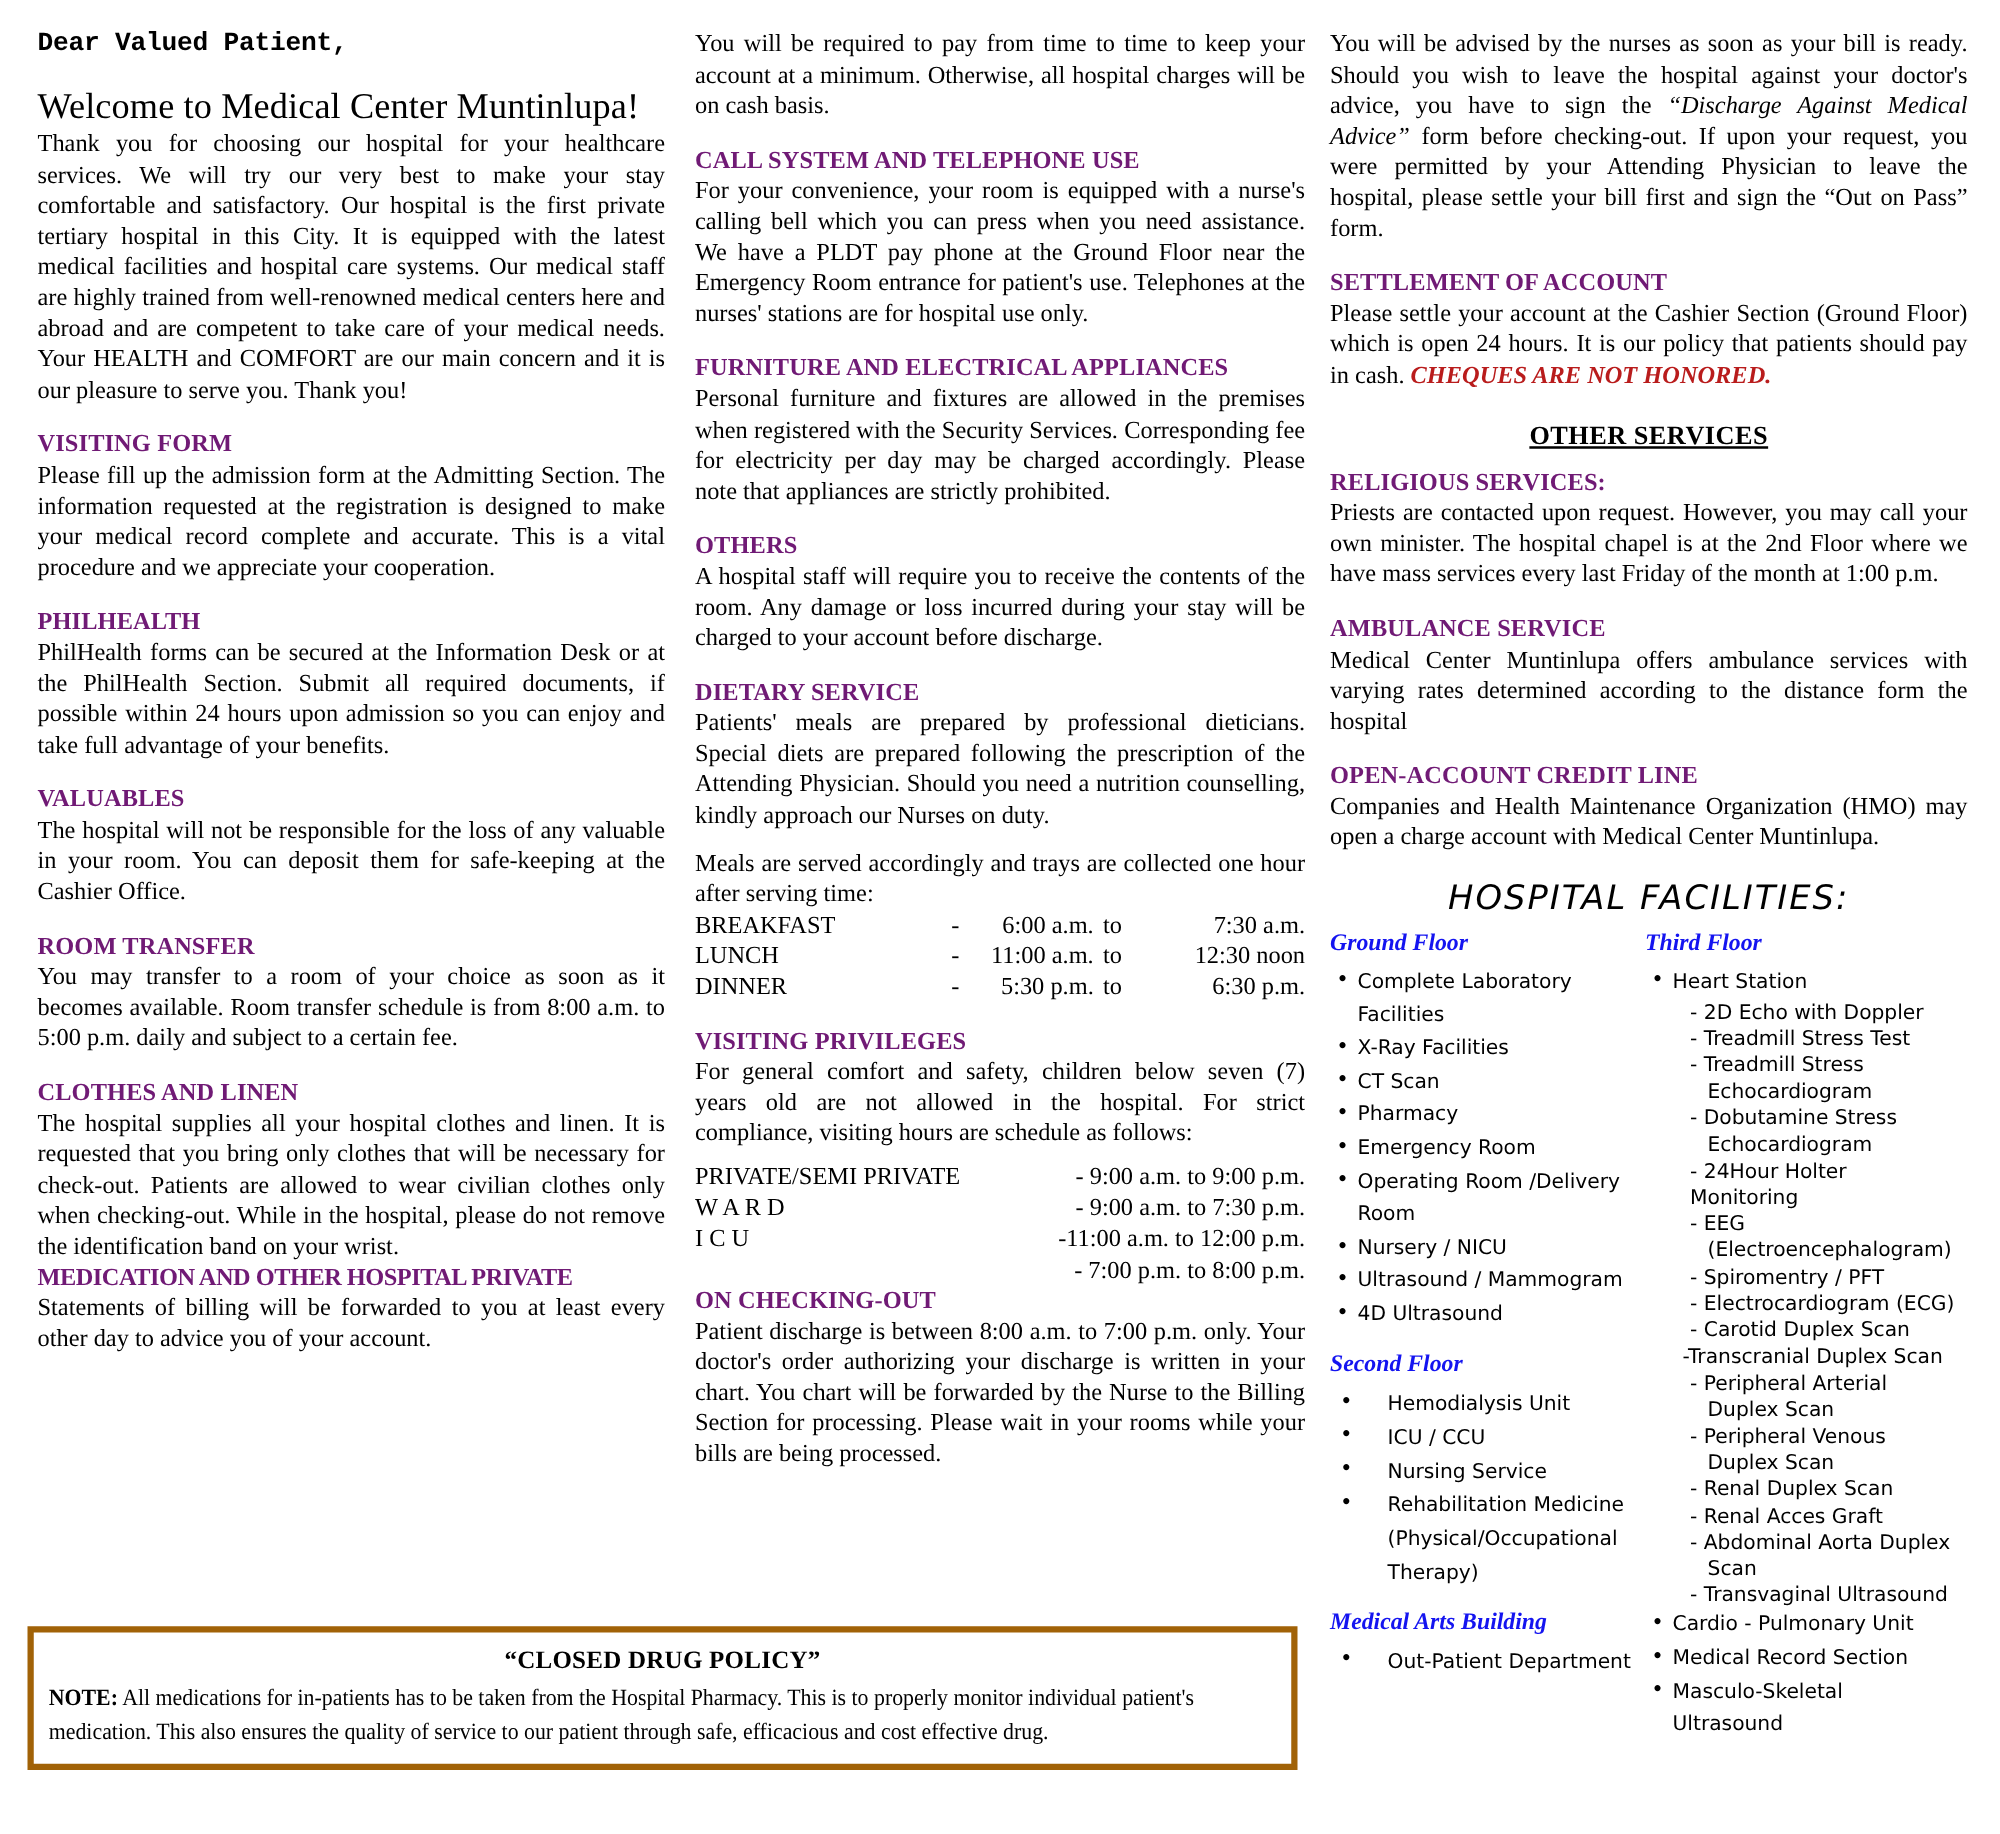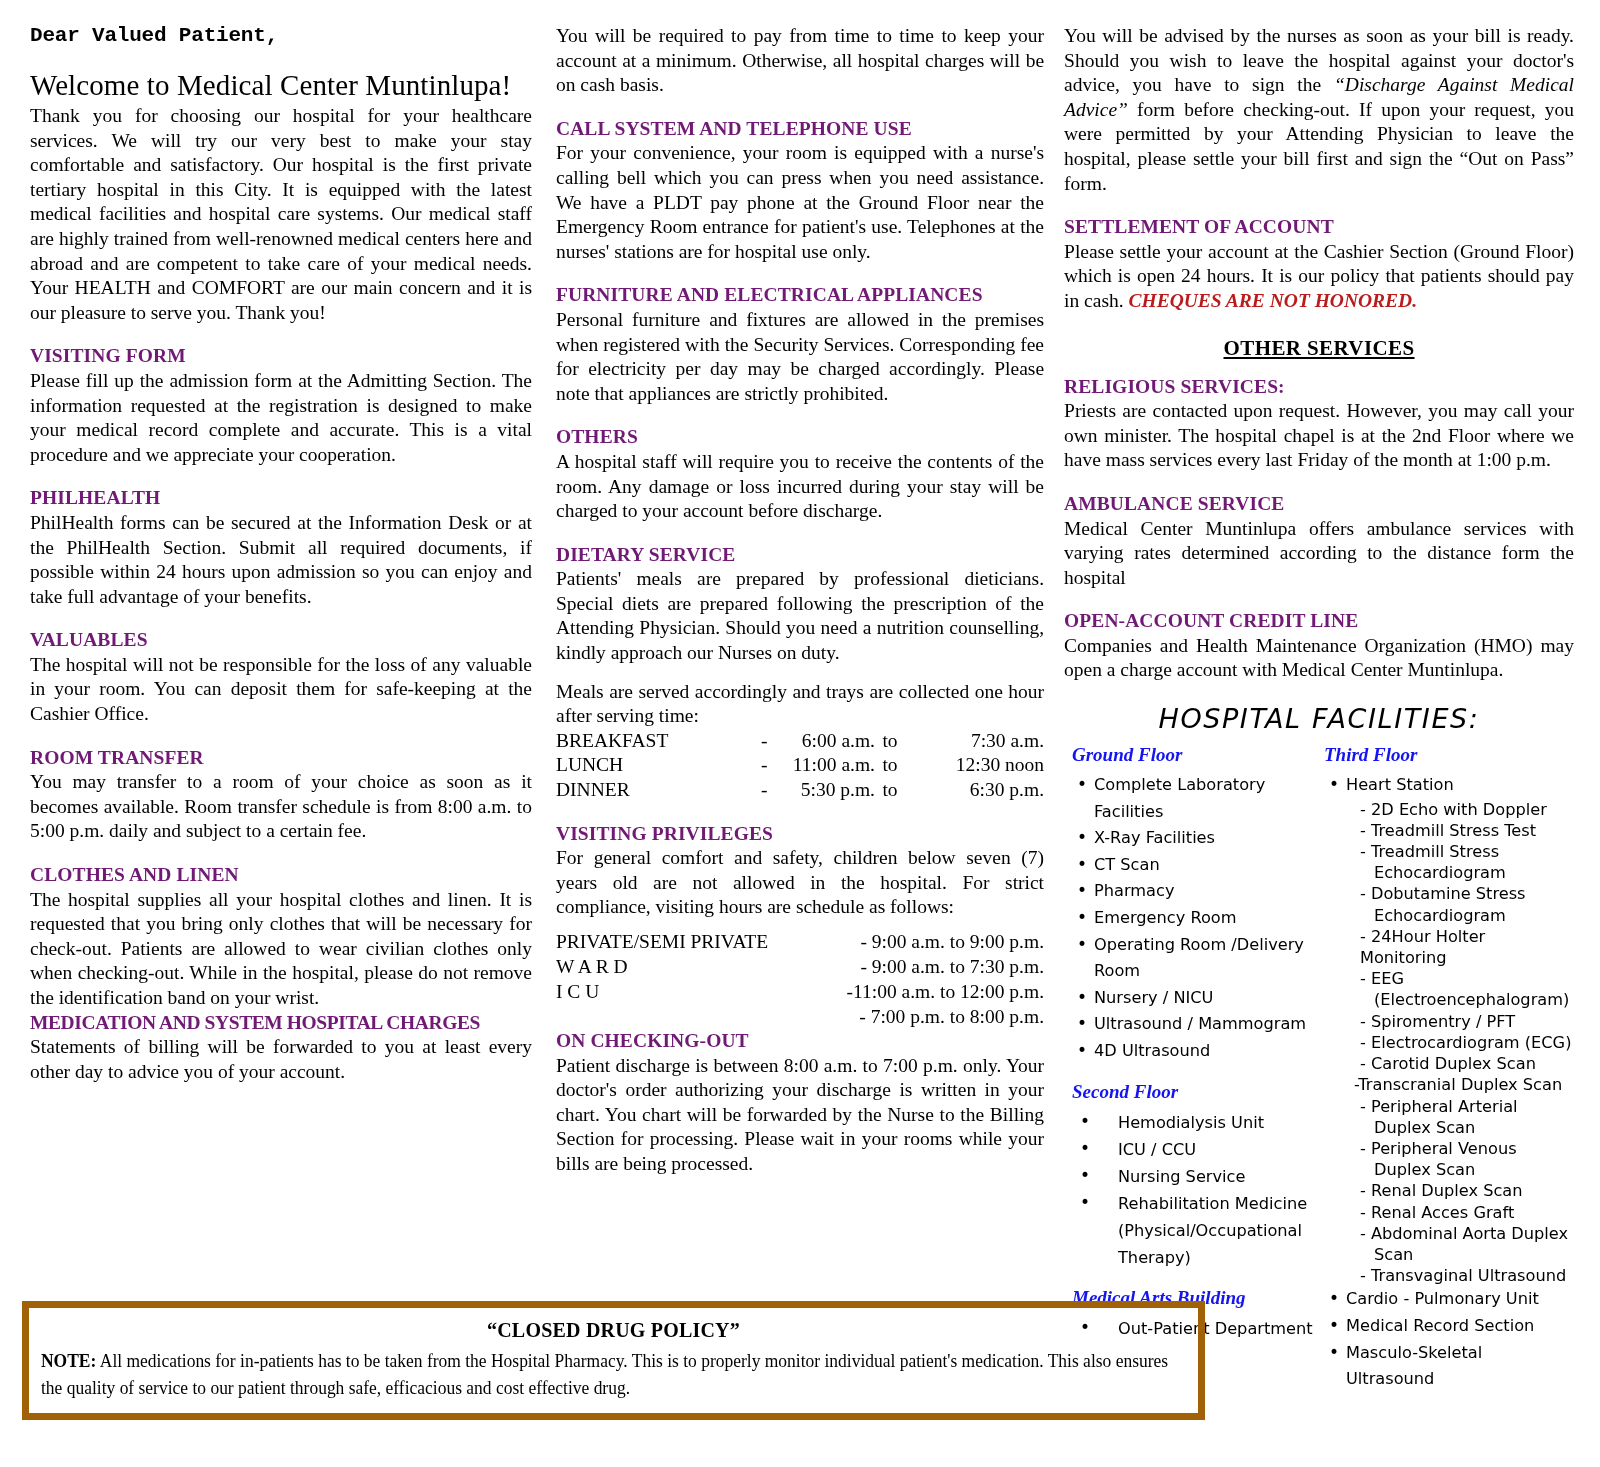--- a/index.html
+++ b/index.html
@@ -109,21 +109,20 @@
     font-style: italic;
     font-weight: normal;
     font-size: 27px;
     letter-spacing: 1.6px;
     margin: 20px 0 10px 0;
   }
   .fac-cols {
     display: flex;
     gap: 0;
     font-family: "DejaVu Sans", sans-serif;
-    justify-content: flex-end;
   }
   .fac-left { width: 252px; }
   .fac-right { width: 250px; }
   .floor {
     color: #1414f0;
     font-family: "Liberation Serif", serif;
     font-style: italic;
     font-weight: bold;
     font-size: 19px;
     margin: 0 0 6px 0;
@@ -160,23 +159,23 @@
   }
   .sub-list li { padding-left: 36px; text-indent: 0; }
   .sub-list li.wrap { padding-left: 50px; }
   .sub-list li.tight { padding-left: 30px; }
 
   
   .drug-box {
     position: absolute;
     left: 22px;
     top: 1301px;
-    width: 1183px;
+    width: 1016px;
     box-sizing: border-box;
-    border: 7px solid #a16207;
+    border: 5px solid #a16207;
     padding: 11px 12px 12px 12px;
   }
   .drug-title {
     text-align: center;
     font-weight: bold;
     font-size: 20px;
     font-stretch: condensed;
     font-family: "Liberation Serif", serif;
     margin: 0 0 5px 0;
     letter-spacing: 0.2px;
@@ -212,21 +211,21 @@
 
       <div class="heading">VALUABLES</div>
       <p class="para">The hospital will not be responsible for the loss of any valuable in your room. You can deposit them for safe-keeping at the Cashier Office.</p>
 
       <div class="heading">ROOM TRANSFER</div>
       <p class="para">You may transfer to a room of your choice as soon as it becomes available. Room transfer schedule is from 8:00 a.m. to 5:00 p.m. daily and subject to a certain fee.</p>
 
       <div class="heading">CLOTHES AND LINEN</div>
       <p class="para">The hospital supplies all your hospital clothes and linen. It is requested that you bring only clothes that will be necessary for check-out. Patients are allowed to wear civilian clothes only when checking-out. While in the hospital, please do not remove the identification band on your wrist.</p>
 
-      <div class="heading tight narrow">MEDICATION AND SYSTEM HOSPITAL CHARGES</div>
+      <div class="heading tight narrow">MEDICATION AND OTHER HOSPITAL PRIVATE</div>
       <p class="para">Statements of billing will be forwarded to you at least every other day to advice you of  your account.</p>
     </div>
 
     <div class="col col-2">
       <p class="para">You will be required to pay from time to time to keep your account at a minimum. Otherwise, all hospital charges will be on cash basis.</p>
 
       <div class="heading">CALL SYSTEM AND TELEPHONE USE</div>
       <p class="para">For your convenience, your room is equipped with a nurse's calling bell which you can press when you need assistance. We have a PLDT pay phone at the Ground Floor near the Emergency Room entrance for patient's use. Telephones at the nurses' stations are for hospital use only.</p>
 
       <div class="heading">FURNITURE AND ELECTRICAL APPLIANCES</div>

